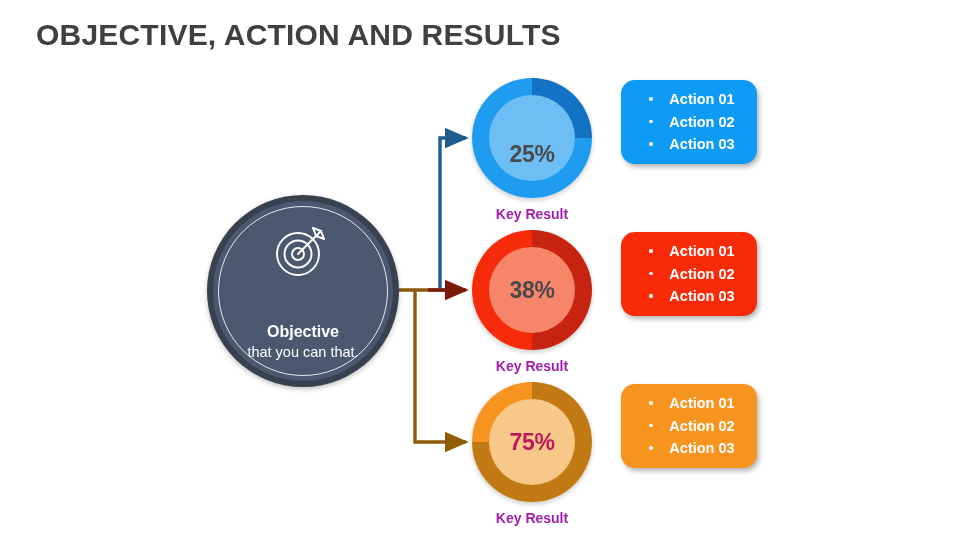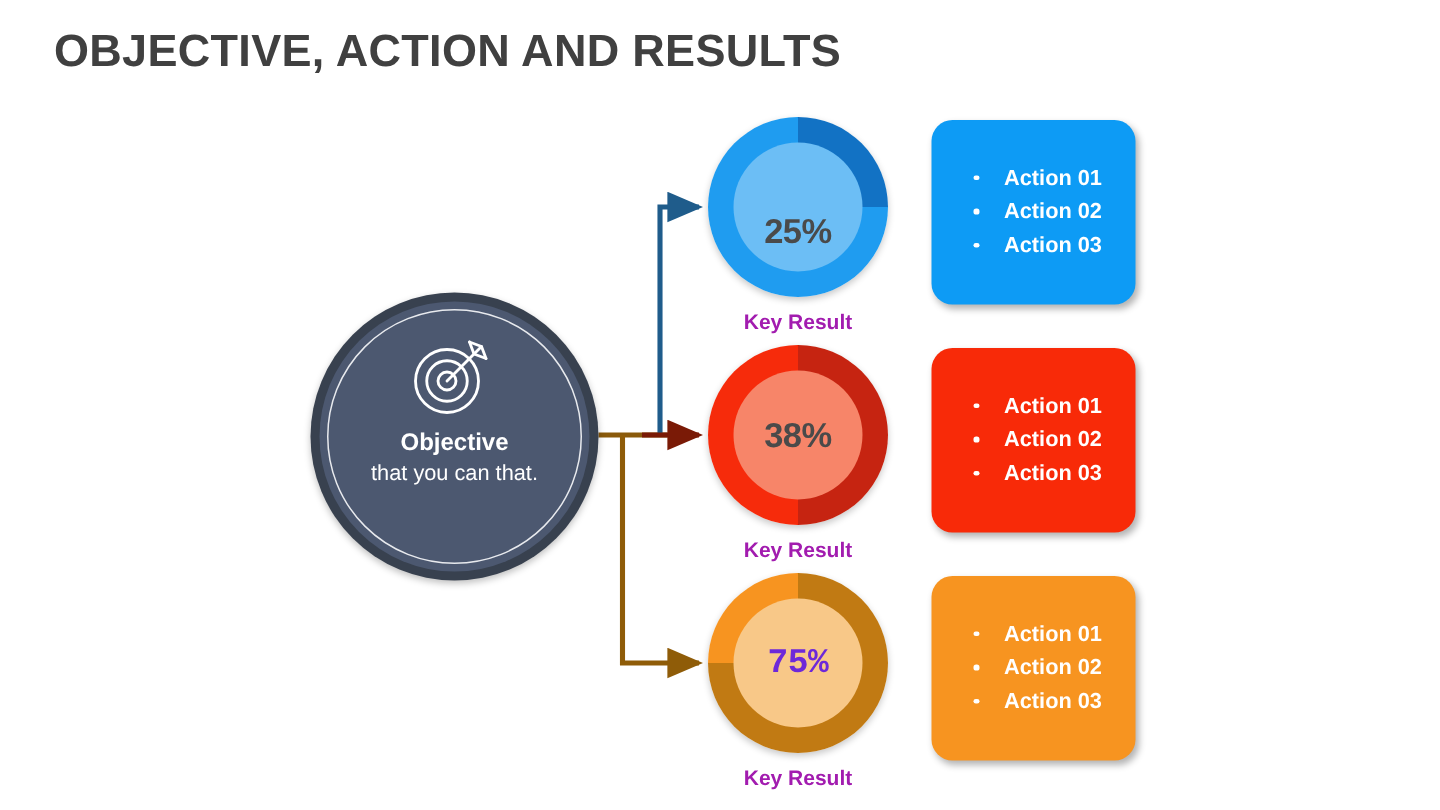--- a/index.html
+++ b/index.html
@@ -143,21 +143,21 @@
   }
 
   #kr-node-1 { left: 472px; top: 78px; }
   #kr-node-2 { left: 472px; top: 230px; }
   #kr-node-3 { left: 472px; top: 382px; }
 
   
   .action-box {
     position: absolute;
     width: 136px;
-    height: 123px;
+    height: 84px;
     border-radius: 14px;
     box-shadow: 2px 3px 5px rgba(0,0,0,0.30);
     display: flex;
     align-items: center;
     justify-content: center;
   }
   .action-list {
     list-style: none;
     margin: 0;
     padding: 0 0 0 4px;
@@ -224,21 +224,21 @@
       <g fill="none" stroke="#ffffff" stroke-width="1.9" stroke-linecap="round" stroke-linejoin="round">
         <circle cx="26" cy="30" r="21"></circle>
         <circle cx="26" cy="30" r="13.5"></circle>
         <circle cx="26" cy="30" r="6"></circle>
         <path d="M26,30 L49,7"></path>
         <path d="M41,4 L49,7 L52,15"></path>
         <path d="M41,4 L44,12 L52,15"></path>
       </g>
     </svg>
 
-    <div class="obj-text" style="color: rgb(255, 255, 255);">
+    <div class="obj-text" style="color: rgb(255, 255, 255); margin-top: 36px;">
       <span class="obj-heading">Objective</span>
       <span class="obj-desc">that you can that.</span>
     </div>
   </div>
 
   <div class="kr-node" id="kr-node-1">
     <div class="donut" id="donut-1" style="background: conic-gradient(rgb(18, 114, 196) 0deg, rgb(18, 114, 196) 90deg, rgb(31, 156, 240) 90deg, rgb(31, 156, 240) 360deg);">
       <div class="donut-hole" id="hole-1" style="background: rgb(108, 190, 245);">
         <span class="donut-pct" style="color: rgb(74, 74, 74); margin-top: 32px;">25%</span>
       </div>
@@ -251,21 +251,21 @@
       <div class="donut-hole" id="hole-2" style="background: rgb(247, 133, 105);">
         <span class="donut-pct" style="color: rgb(74, 74, 74);">38%</span>
       </div>
     </div>
     <div class="kr-label">Key Result</div>
   </div>
 
   <div class="kr-node" id="kr-node-3">
     <div class="donut" id="donut-3" style="background: conic-gradient(rgb(193, 122, 19) 0deg, rgb(193, 122, 19) 270deg, rgb(247, 148, 32) 270deg, rgb(247, 148, 32) 360deg);">
       <div class="donut-hole" id="hole-3" style="background: rgb(248, 200, 136);">
-        <span class="donut-pct" style="color: #6d28d9; font-family: Liberation Mono, monospace;">75%</span>
+        <span class="donut-pct" style="color: #be185d;">75%</span>
       </div>
     </div>
     <div class="kr-label">Key Result</div>
   </div>
 
   <div class="action-box" id="action-box-1" style="background: rgb(13, 155, 245);">
     <ul class="action-list">
       <li class="action-item">Action 01</li>
       <li class="action-item">Action 02</li>
       <li class="action-item">Action 03</li>

